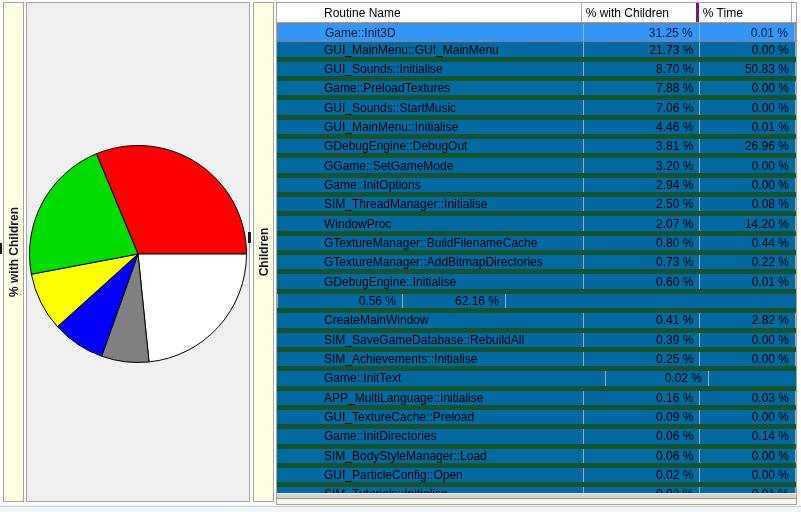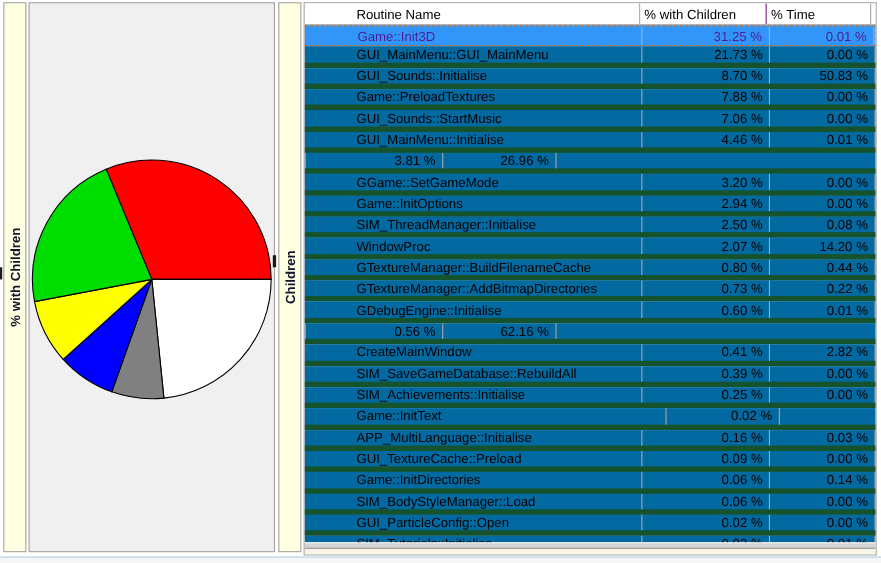--- a/index.html
+++ b/index.html
@@ -37,21 +37,21 @@
   #table-panel { left:276px; top:2px; width:521px; height:503px; background:#ffffff; overflow:hidden; }
   #thead { display:flex; height:20px; border-bottom:1px solid #a0a0a0; background:#ffffff; }
   #thead .hc { display:flex; align-items:center; padding-left:4px; overflow:hidden; white-space:nowrap; }
   #rows { position:absolute; left:0; top:20px; right:0; }
   .tr { display:flex; height:19.35px; border-bottom:5px solid #14532d; background:#0369a1; align-items:stretch; }
   .td { display:flex; align-items:center; overflow:hidden; white-space:nowrap; }
   .c1 { width:285px; padding-left:4px;margin-left:43px; }
   .c2 { width:125px; justify-content:flex-end; padding-right:6px; border-left:1px solid #a8a8a8; }
   .c3 { width:103px; justify-content:flex-end; padding-right:6px; border-left:1px solid #a8a8a8; }
   .c4 { flex:1; border-left:1px solid #a8a8a8; }
-  .tr.selected { background:#3296f9; color:#4c1d95; border:1px dashed #cd6d20; }
+  .tr.selected { background:#3296f9; color:#0f172a; border:1px dashed #cd6d20; }
   .tr.selected .c2, .tr.selected .c3, .tr.selected .c4 { border-left-color:#7cb8f7; }
   #partial-clip { height:6px; overflow:hidden; }
   #hscrollbar { height:6px; background:#d4d4d4; border-top:1px solid #f1f1f1; border-bottom:1px solid #8e8e8e; }
   #table-footer { position:absolute; left:0; right:0; bottom:0; top:496px; background:#f9f6e8; }
 </style>
 </head>
 <body>
 
 <div id="bottom-strip"></div>
 <div id="bottom-blue-line"></div>
@@ -75,21 +75,21 @@
 <div class="grip" id="grip-mid"></div>
 
 <div class="panel vstrip" id="right-strip">
   <span class="vlabel">Children</span>
 </div>
 
 <div class="panel" id="table-panel">
   <div id="thead">
     <div class="hc c1">Routine Name</div>
     <div class="hc c2" style="justify-content:flex-start; border-left:1px solid #a8a8a8;">% with Children</div>
-    <div class="hc c3" style="justify-content:flex-start; border-left:1px solid #701a75;">% Time</div>
+    <div class="hc c3" style="justify-content:flex-start; border-left:3px solid #701a75;">% Time</div>
     <div class="hc c4">T</div>
   </div>
   <div id="rows">
       <div class="tr selected">
         <div class="td c1">Game::Init3D</div>
         <div class="td c2">31.25 %</div>
         <div class="td c3">0.01 %</div>
         <div class="td c4"></div>
       </div>
       <div class="tr">
@@ -116,20 +116,21 @@
         <div class="td c3">0.00 %</div>
         <div class="td c4"></div>
       </div>
       <div class="tr">
         <div class="td c1">GUI_MainMenu::Initialise</div>
         <div class="td c2">4.46 %</div>
         <div class="td c3">0.01 %</div>
         <div class="td c4"></div>
       </div>
       <div class="tr">
+        <div class="td c1">GDebugEngine::DebugOut</div>
         <div class="td c2">3.81 %</div>
         <div class="td c3">26.96 %</div>
         <div class="td c4"></div>
       </div>
       <div class="tr">
         <div class="td c1">GGame::SetGameMode</div>
         <div class="td c2">3.20 %</div>
         <div class="td c3">0.00 %</div>
         <div class="td c4"></div>
       </div>

